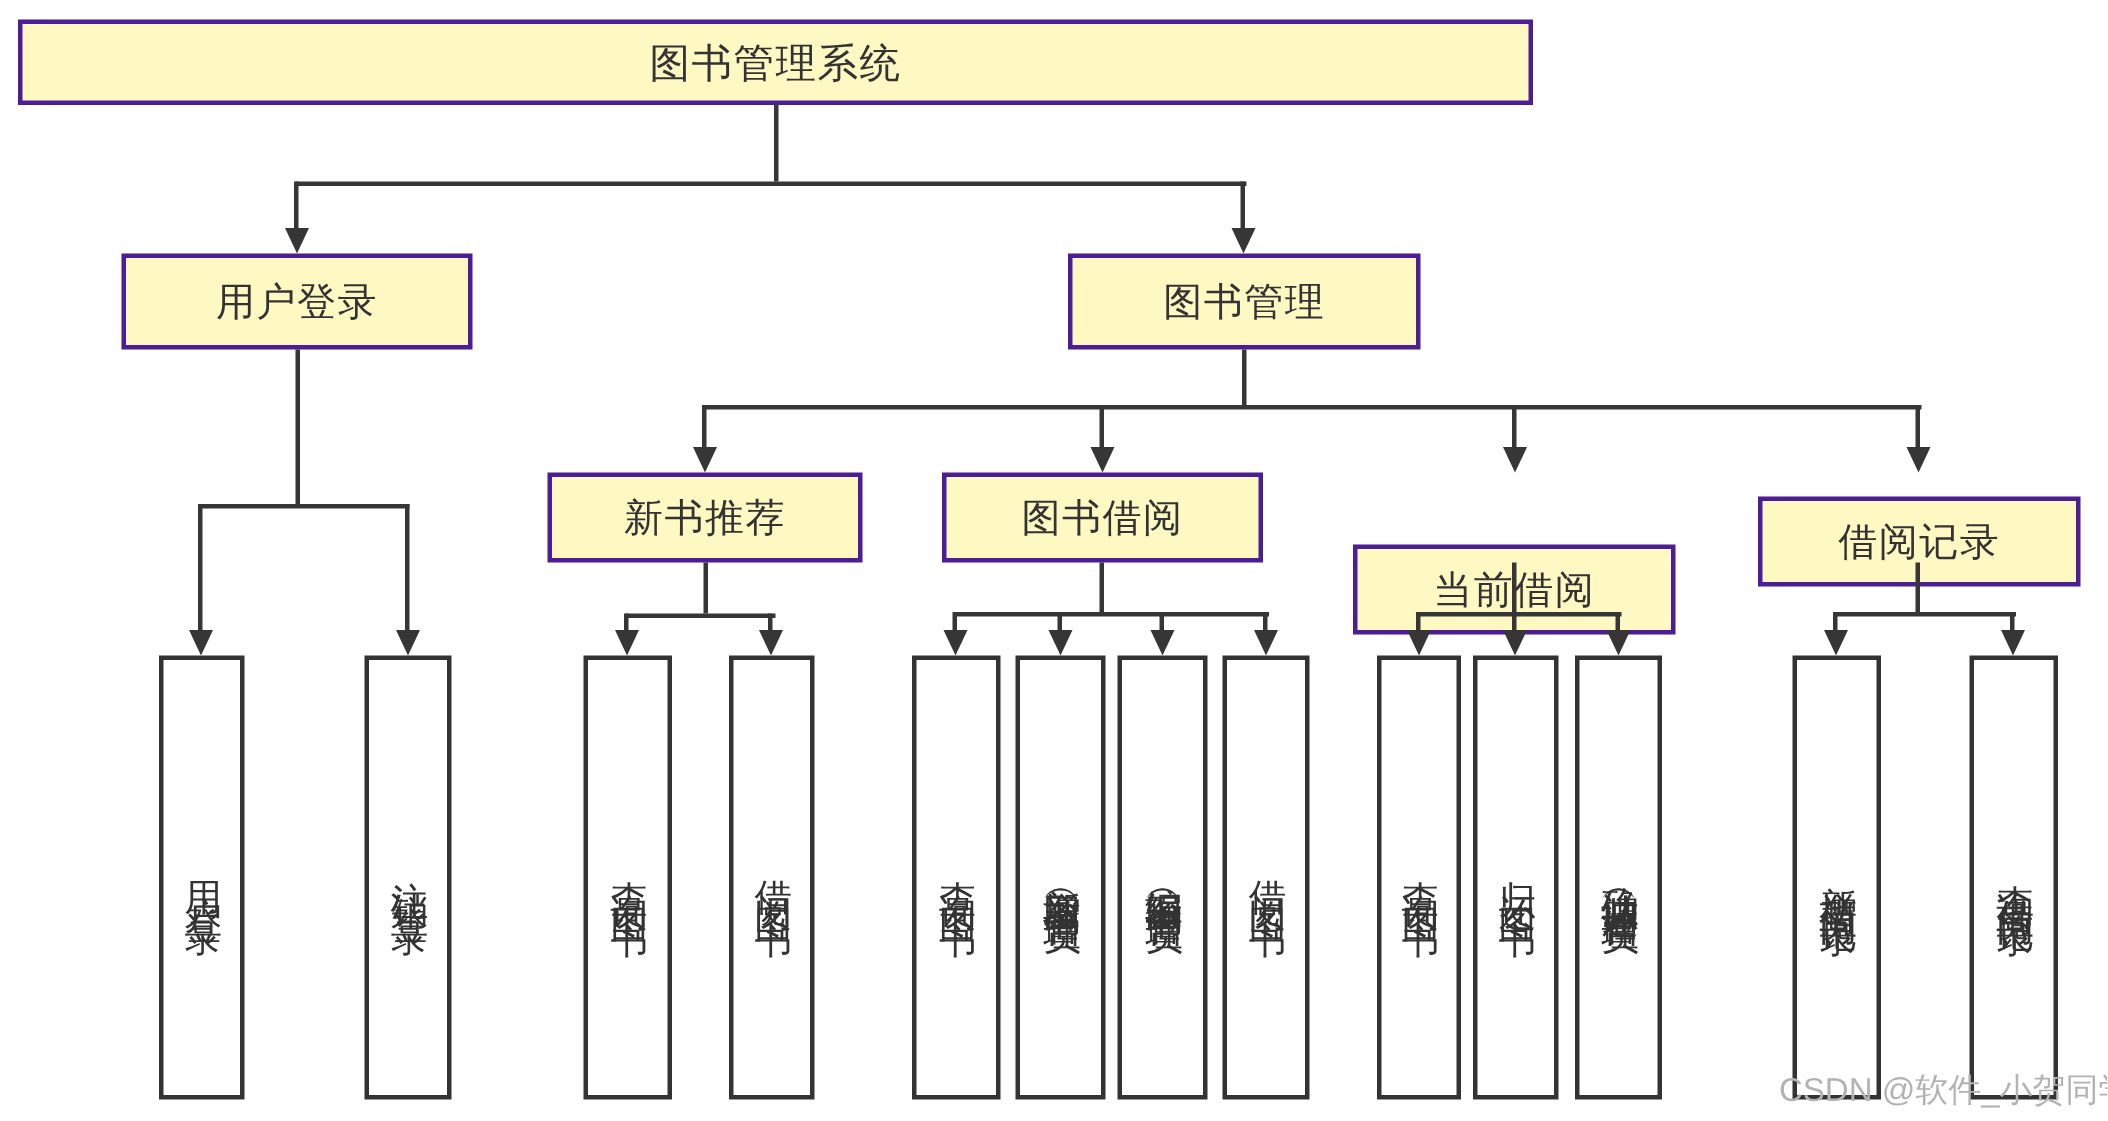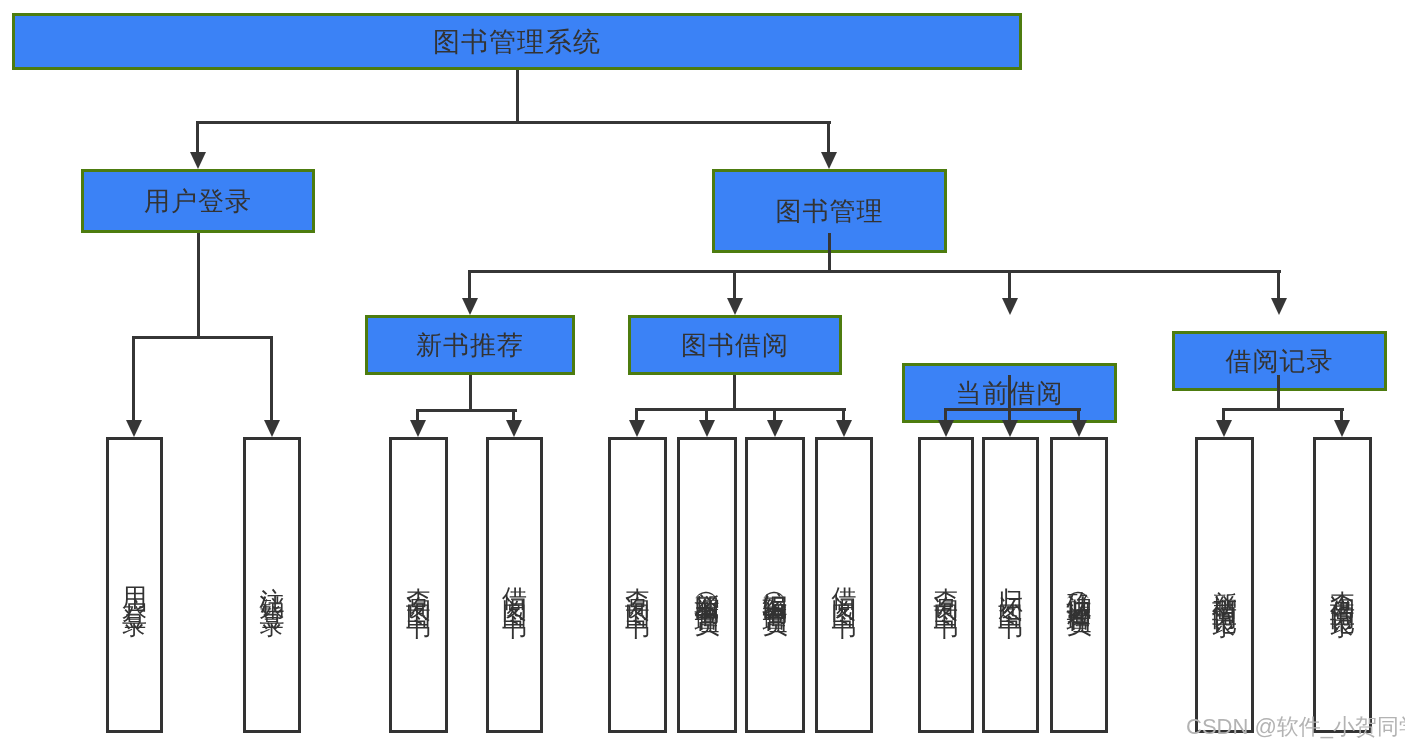--- a/index.html
+++ b/index.html
@@ -7,22 +7,22 @@
   .canvas {
     position: relative;
     width: 1405px;
     height: 747px;
     background: #ffffff;
     overflow: hidden;
   }
   
   .box {
     position: absolute;
-    background: #3b82f6;
-    border: 3px solid #4d7c0f;
+    background: #fef9c3;
+    border: 3px solid #4c1d95;
     box-sizing: border-box;
     display: flex;
     align-items: center;
     justify-content: center;
     color: #333333;
   }
   .box.root  { font-size: 27px; letter-spacing: 1px; }
   .box.lvl   { font-size: 26px; letter-spacing: 1px; }
   
   .leaf {
@@ -83,21 +83,21 @@
   <div class="arrow" style="left:190px; top:121px; height:48px;">
     <div class="shaft"></div>
     <div class="head"></div>
   </div>
   <div class="arrow" style="left:821px; top:121px; height:48px;">
     <div class="shaft"></div>
     <div class="head"></div>
   </div>
 
   <div class="box lvl" style="left:81px; top:169px; width:234px; height:64px;">用户登录</div>
-  <div class="box lvl" style="left:712px; top:169px; width:235px; height:84px;">图书管理</div>
+  <div class="box lvl" style="left:712px; top:169px; width:235px; height:64px;">图书管理</div>
 
   <div class="vline" style="left:197px; top:233px; height:103px;"></div>
   <div class="hline" style="left:133px; top:336px; width:140px;"></div>
   <div class="arrow" style="left:126px; top:336px; height:101px;">
     <div class="shaft"></div>
     <div class="head"></div>
   </div>
   <div class="arrow" style="left:264px; top:336px; height:101px;">
     <div class="shaft"></div>
     <div class="head"></div>

